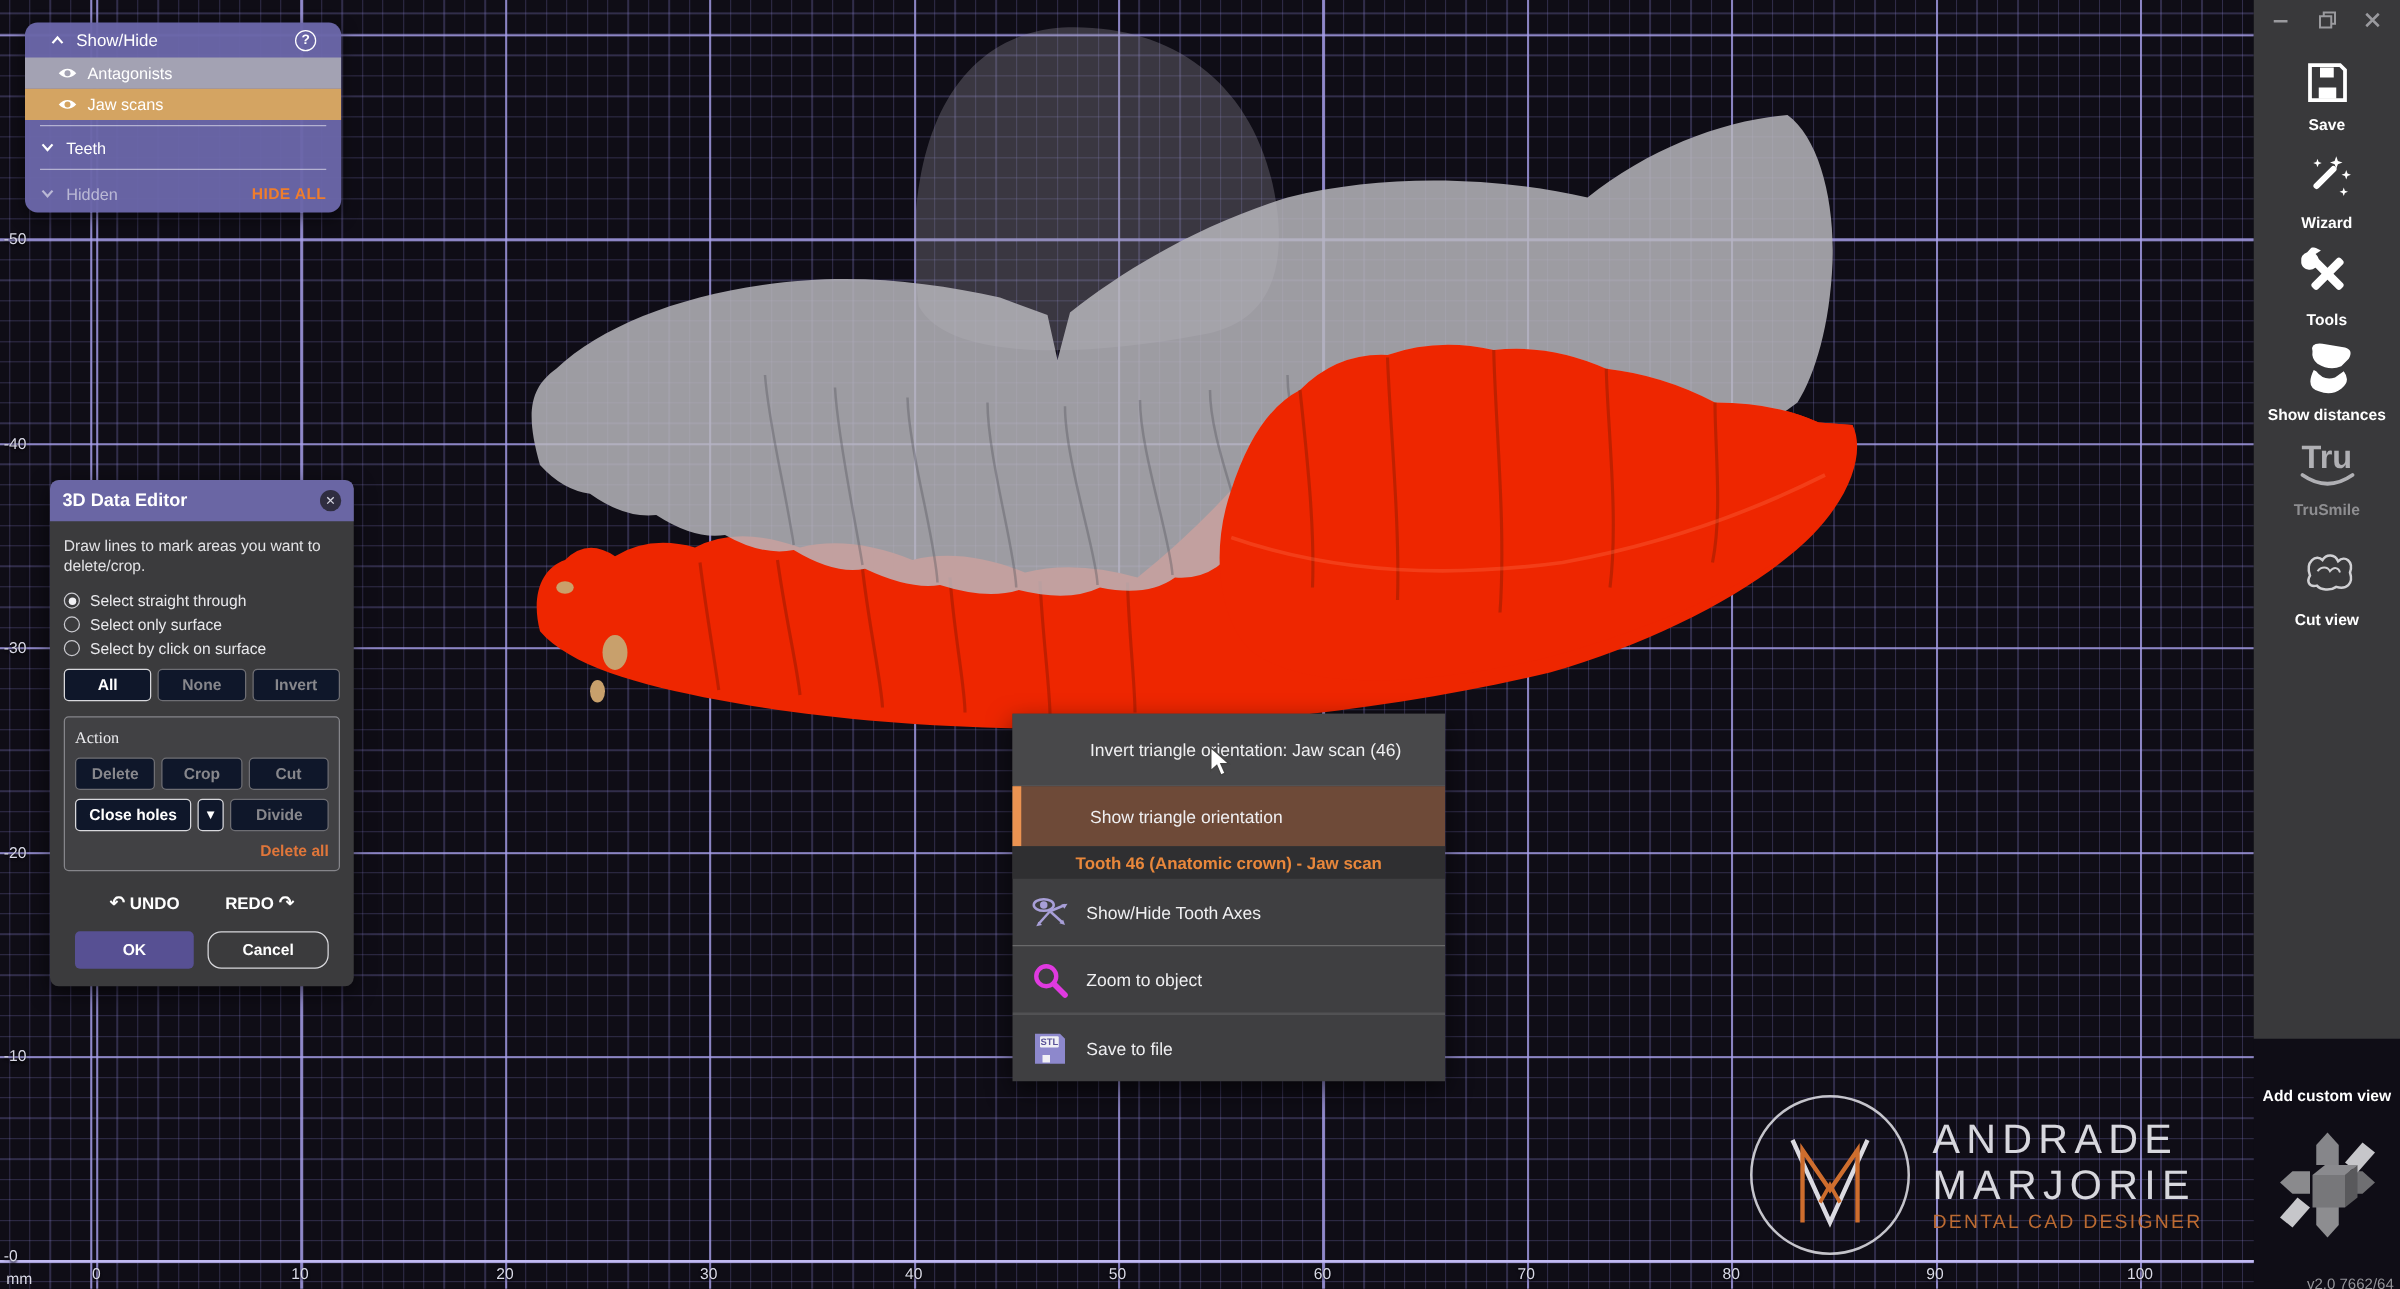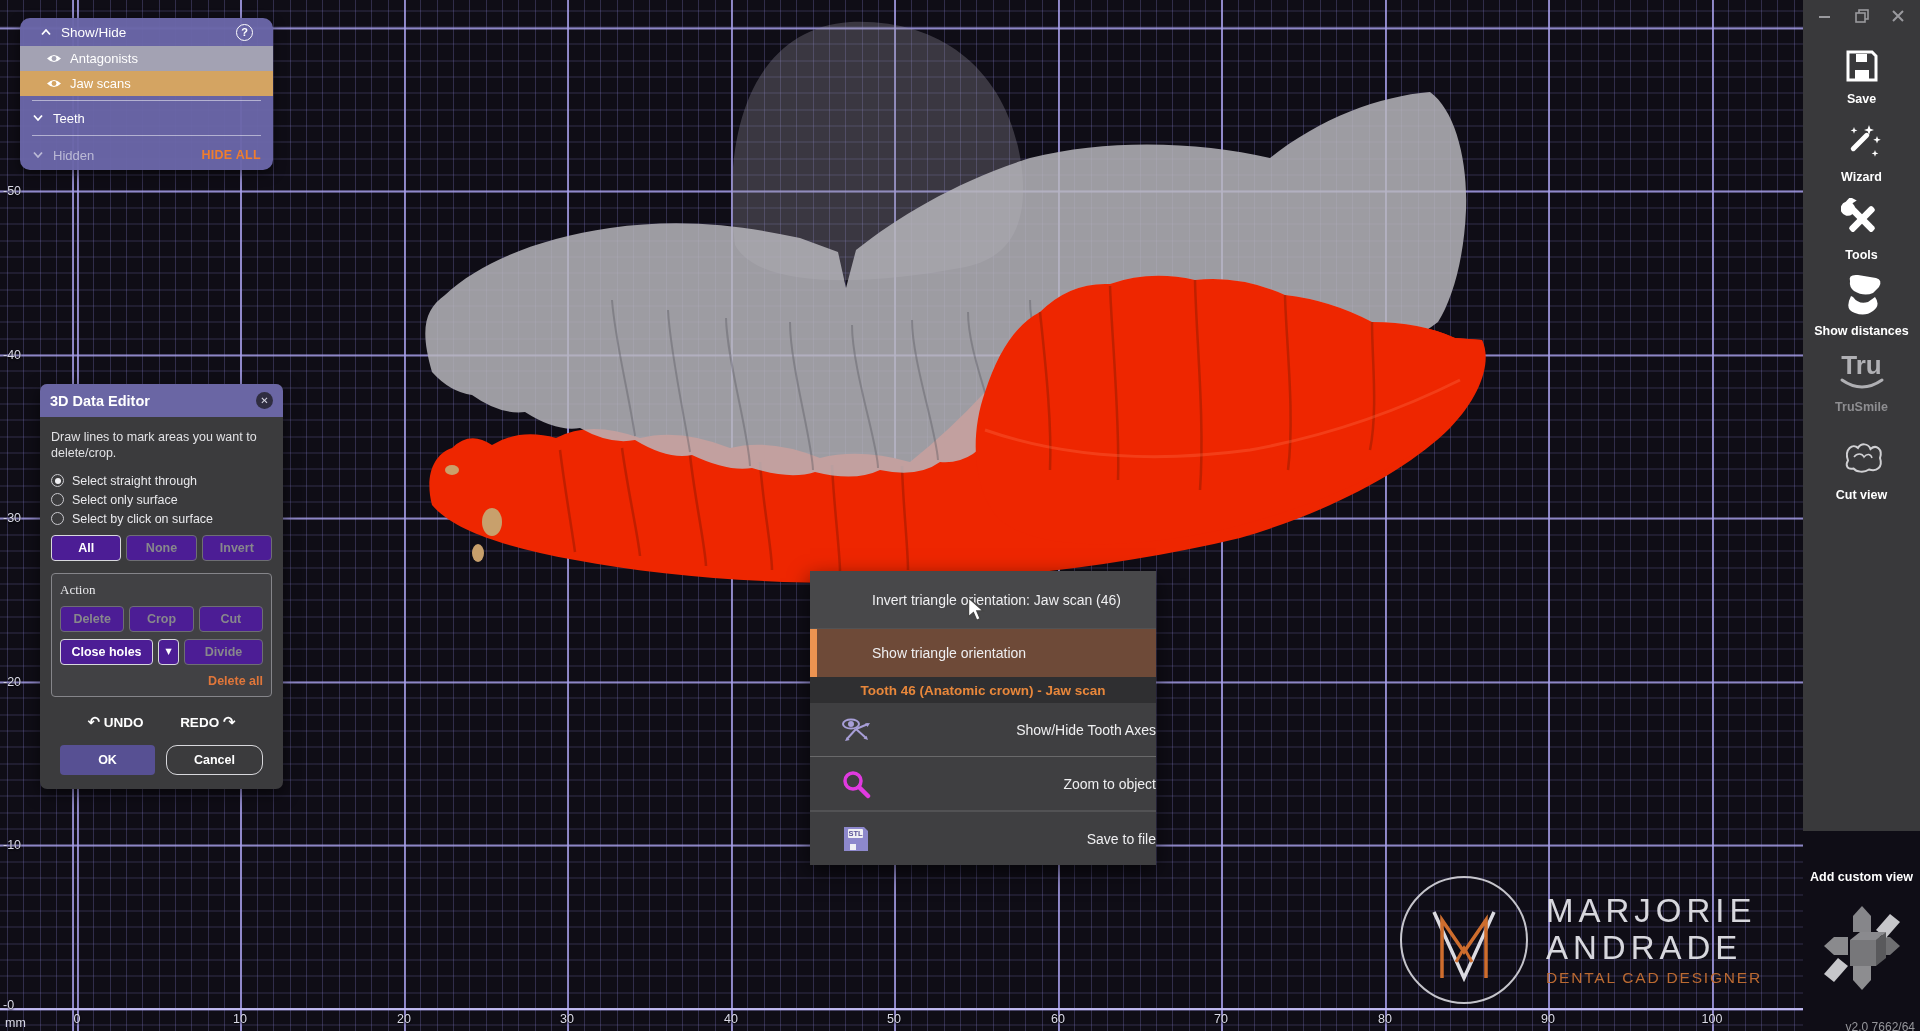--- a/index.html
+++ b/index.html
@@ -51,21 +51,21 @@
   #editor .hdr .ttl { flex:1; color:#fff; font-weight:bold; font-size:14.5px; }
   .closecirc { width:17px; height:17px; border-radius:50%; background:#2f2d40; color:#d7d7e2;
     display:flex; align-items:center; justify-content:center; font-size:10px; }
   #editor .body { padding:12px 11px 14px 11px; }
   #editor .desc { color:#e2e2e5; line-height:1.3; margin-bottom:12px; }
   .radio-row { display:flex; align-items:center; margin-bottom:5px; }
   .radio { width:13px; height:13px; border:1.6px solid #c9c9ce; border-radius:50%; margin-right:8px;
     display:flex; align-items:center; justify-content:center; }
   .radio.sel::after { content:""; width:6px; height:6px; border-radius:50%; background:#f0f0f3; }
   .btnrow { display:flex; gap:5px; margin-top:9px; }
-  .btn { flex:1; height:26px; border:1.5px solid #d8d8dc; border-radius:4px; background:#4c1d95;
+  .btn { flex:1; height:26px; border:1.5px solid #d8d8dc; border-radius:4px; background:#0f172a;
     color:#fff; font-weight:bold; font-size:12.5px; display:flex; align-items:center; justify-content:center; }
   .btn.dis { border-color:#6e6e73; color:#87878c; }
   .actionbox { margin-top:12px; border:1px solid #85858a; border-radius:4px; padding:8px; background:#414144; }
   .actionbox .lbl { font-size:13px; margin-bottom:8px;font-family:Liberation Serif, serif; }
   .ch-row { display:flex; gap:5px; margin-top:7px; }
   .btn-ch { width:93px; flex:none; }
   .btn-caret { width:21px; flex:none; font-size:8px; }
   .deleteall { text-align:right; color:#e0763a; font-weight:bold; margin-top:9px; font-size:12.5px; }
   .undoredo { display:flex; justify-content:space-evenly; align-items:center; margin:16px 0 14px 0;
     font-weight:bold; font-size:13.5px; color:#fff; }
@@ -77,21 +77,21 @@
   
   #ctxmenu { position:absolute; left:810px; top:571px; width:346px; background:#3f3f41;
     box-shadow:0 7px 20px rgba(0,0,0,.6); color:#efeff1; font-size:14px; }
   .ctx-row { display:flex; align-items:center; position:relative; }
   .ctx-text-only { padding-left:62px; }
   #ctx-invert { height:57px; background:#48484a; }
   #ctx-showtri { height:48px; background:#6e4a38; }
   #ctx-showtri::before { content:""; position:absolute; left:0; top:0; bottom:0; width:7px; background:#ec9351; }
   #ctx-header { height:26px; background:#2f2f31; color:#e8873b; font-weight:bold; font-size:13.5px;
     justify-content:center; }
-  .ctx-icon-row { height:53px; padding-left:28px;justify-content:space-between; }
+  .ctx-icon-row { height:53px; padding-left:12px; }
   .ctx-icon { width:36px; display:flex; justify-content:center; }
   .ctx-icon-row .lbl { margin-left:11px; }
   .ctx-div { height:1px; background:rgba(255,255,255,.22); }
   .ctx-div2 { height:1px; background:rgba(255,255,255,.10); }
   .submenu-arrow { position:absolute; right:13px; color:#e3e3e6; font-size:10px;
     font-family:"DejaVu Sans", sans-serif; }
 
   
   #sidebar { position:absolute; left:1803px; top:0; width:117px; height:831px; background:#39393b; }
   .winbtns { display:flex; justify-content:space-between; padding:8px 14px 0 14px; }
@@ -177,22 +177,22 @@
 
   <div id="watermark">
     <div id="logo-circle">
       <svg width="100" height="100" viewBox="0 0 100 100" fill="none">
         <polyline points="20,22 50,88 80,22" stroke="#e6e6ec" stroke-width="3.5"></polyline>
         <polyline points="28,88 28,30 50,62 72,30 72,88" stroke="#d9732f" stroke-width="3.5"></polyline>
         <polyline points="42,72 50,58 58,72" stroke="#d9732f" stroke-width="3"></polyline>
       </svg>
     </div>
     <div id="logo-text">
+      <div class="wm-name">ANDRADE</div>
       <div class="wm-name">MARJORIE</div>
-      <div class="wm-name">ANDRADE</div>
       <div class="wm-tag">DENTAL CAD DESIGNER</div>
     </div>
   </div>
 </div>
 
 <div id="showhide">
   <div class="hdr">
     <svg width="12" height="8" viewBox="0 0 12 8">
         <polyline points="2,6.5 6,2 10,6.5" stroke="#fff" stroke-width="1.8" fill="none"></polyline>
       </svg>

